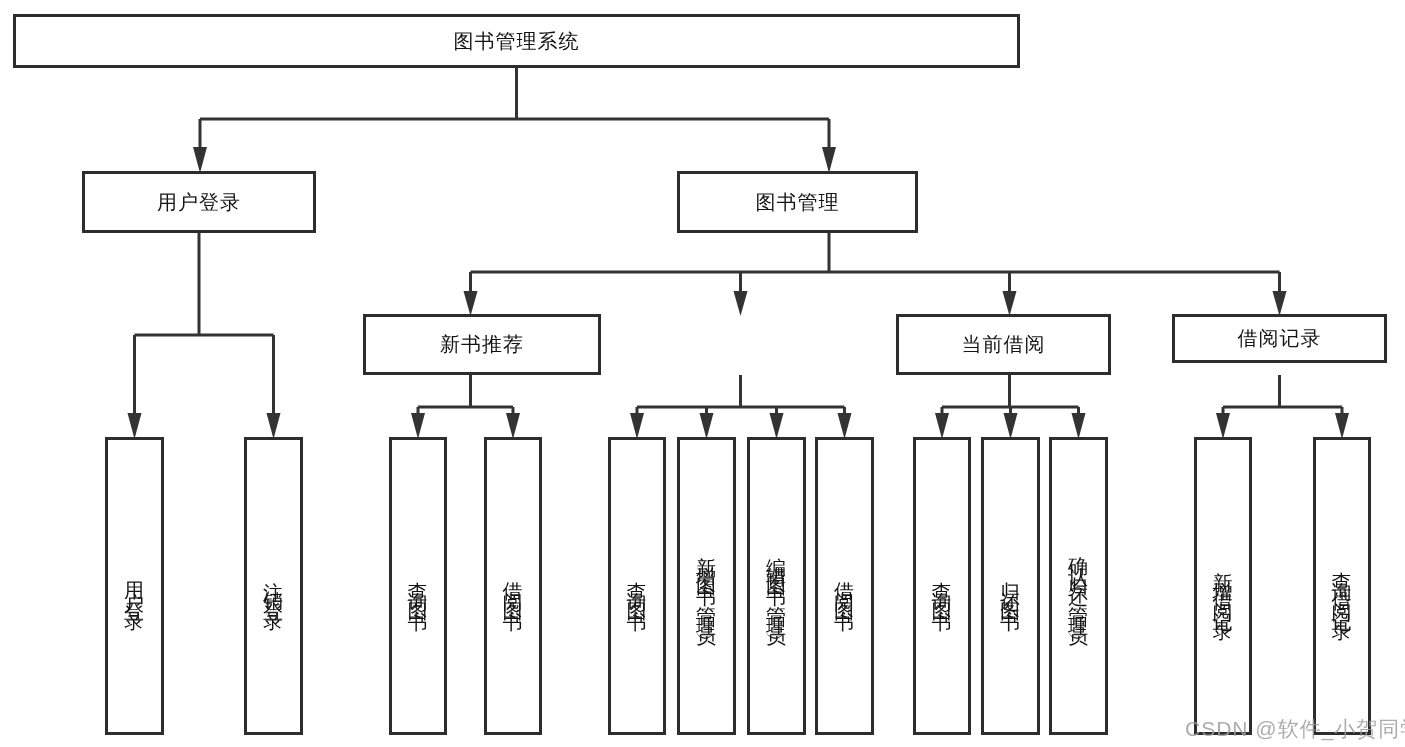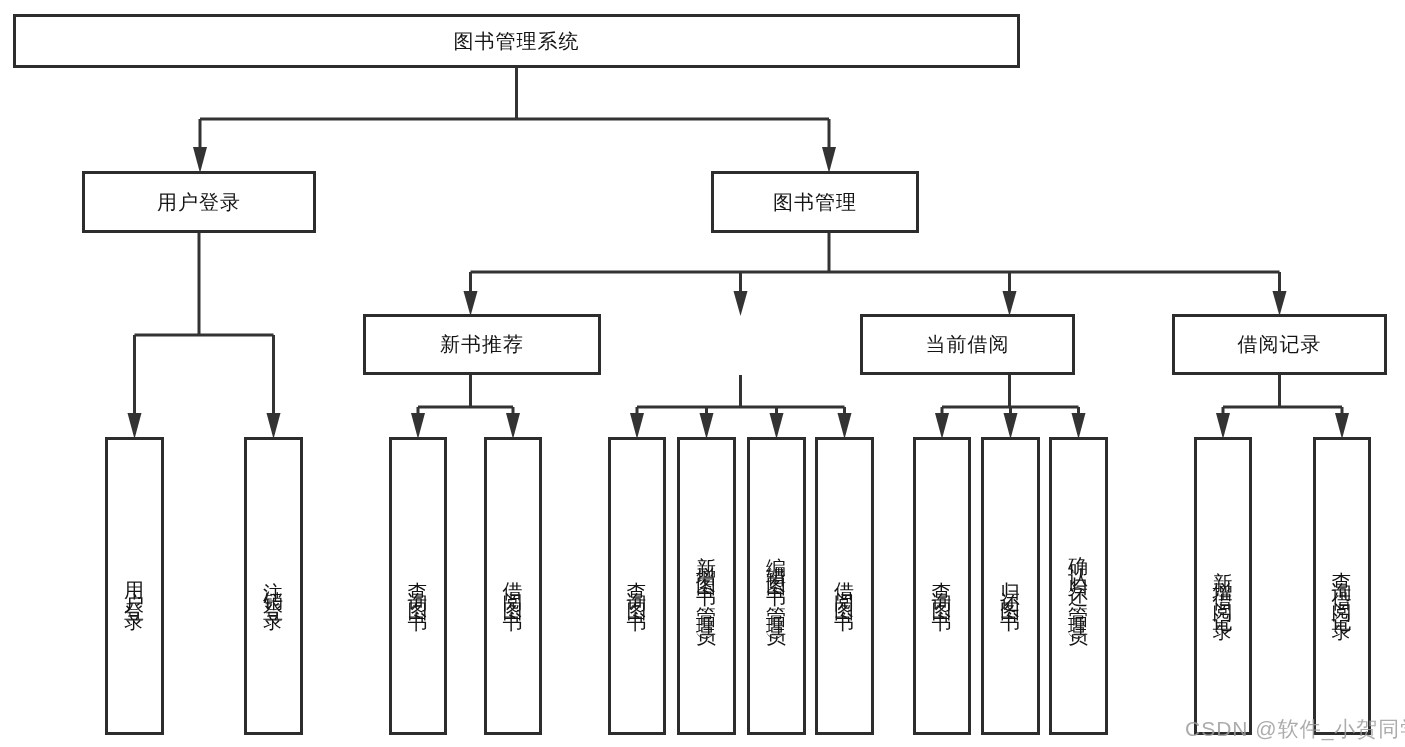--- a/index.html
+++ b/index.html
@@ -116,31 +116,31 @@
     </g>
   </svg>
 
   <div class="node h" style="left:13px;top:14px;width:1007px;height:54px">
     <span>图书管理系统</span>
   </div>
 
   <div class="node h" style="left:82px;top:171px;width:234px;height:62px">
     <span>用户登录</span>
   </div>
-  <div class="node h" style="left:711px;top:171px;width:208px;height:62px">
+  <div class="node h" style="left:677px;top:171px;width:241px;height:62px">
     <span>图书管理</span>
   </div>
 
   <div class="node h" style="left:363px;top:314px;width:238px;height:61px">
     <span>新书推荐</span>
   </div>
-  <div class="node h" style="left:860px;top:314px;width:215px;height:61px">
+  <div class="node h" style="left:896px;top:314px;width:215px;height:61px">
     <span>当前借阅</span>
   </div>
-  <div class="node h" style="left:1172px;top:314px;width:215px;height:61px">
+  <div class="node h" style="left:1172px;top:314px;width:215px;height:49px">
     <span>借阅记录</span>
   </div>
 
   <div class="node v" style="left:105px;top:437px;width:59px;height:298px">
     <span>用户登录</span>
   </div>
   <div class="node v" style="left:244px;top:437px;width:59px;height:298px">
     <span>注销登录</span>
   </div>
 

